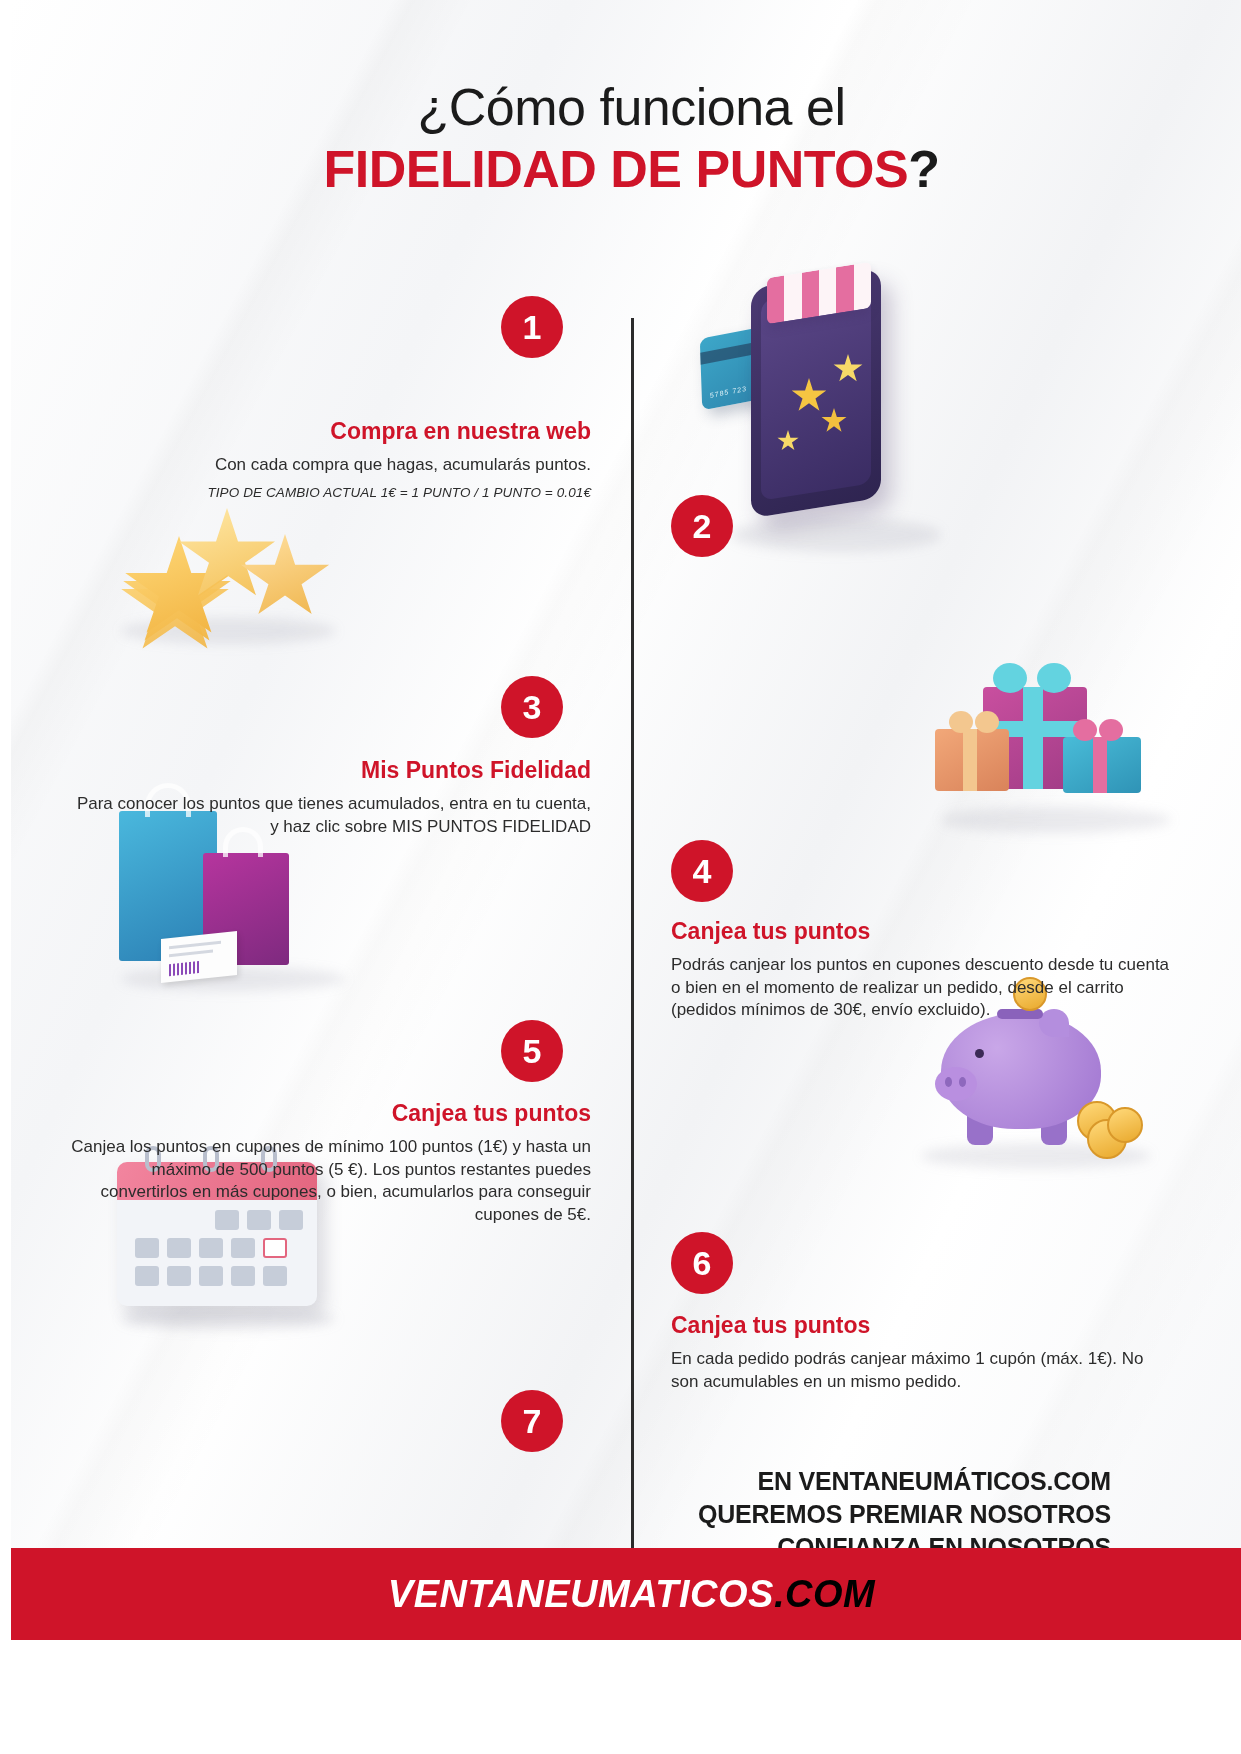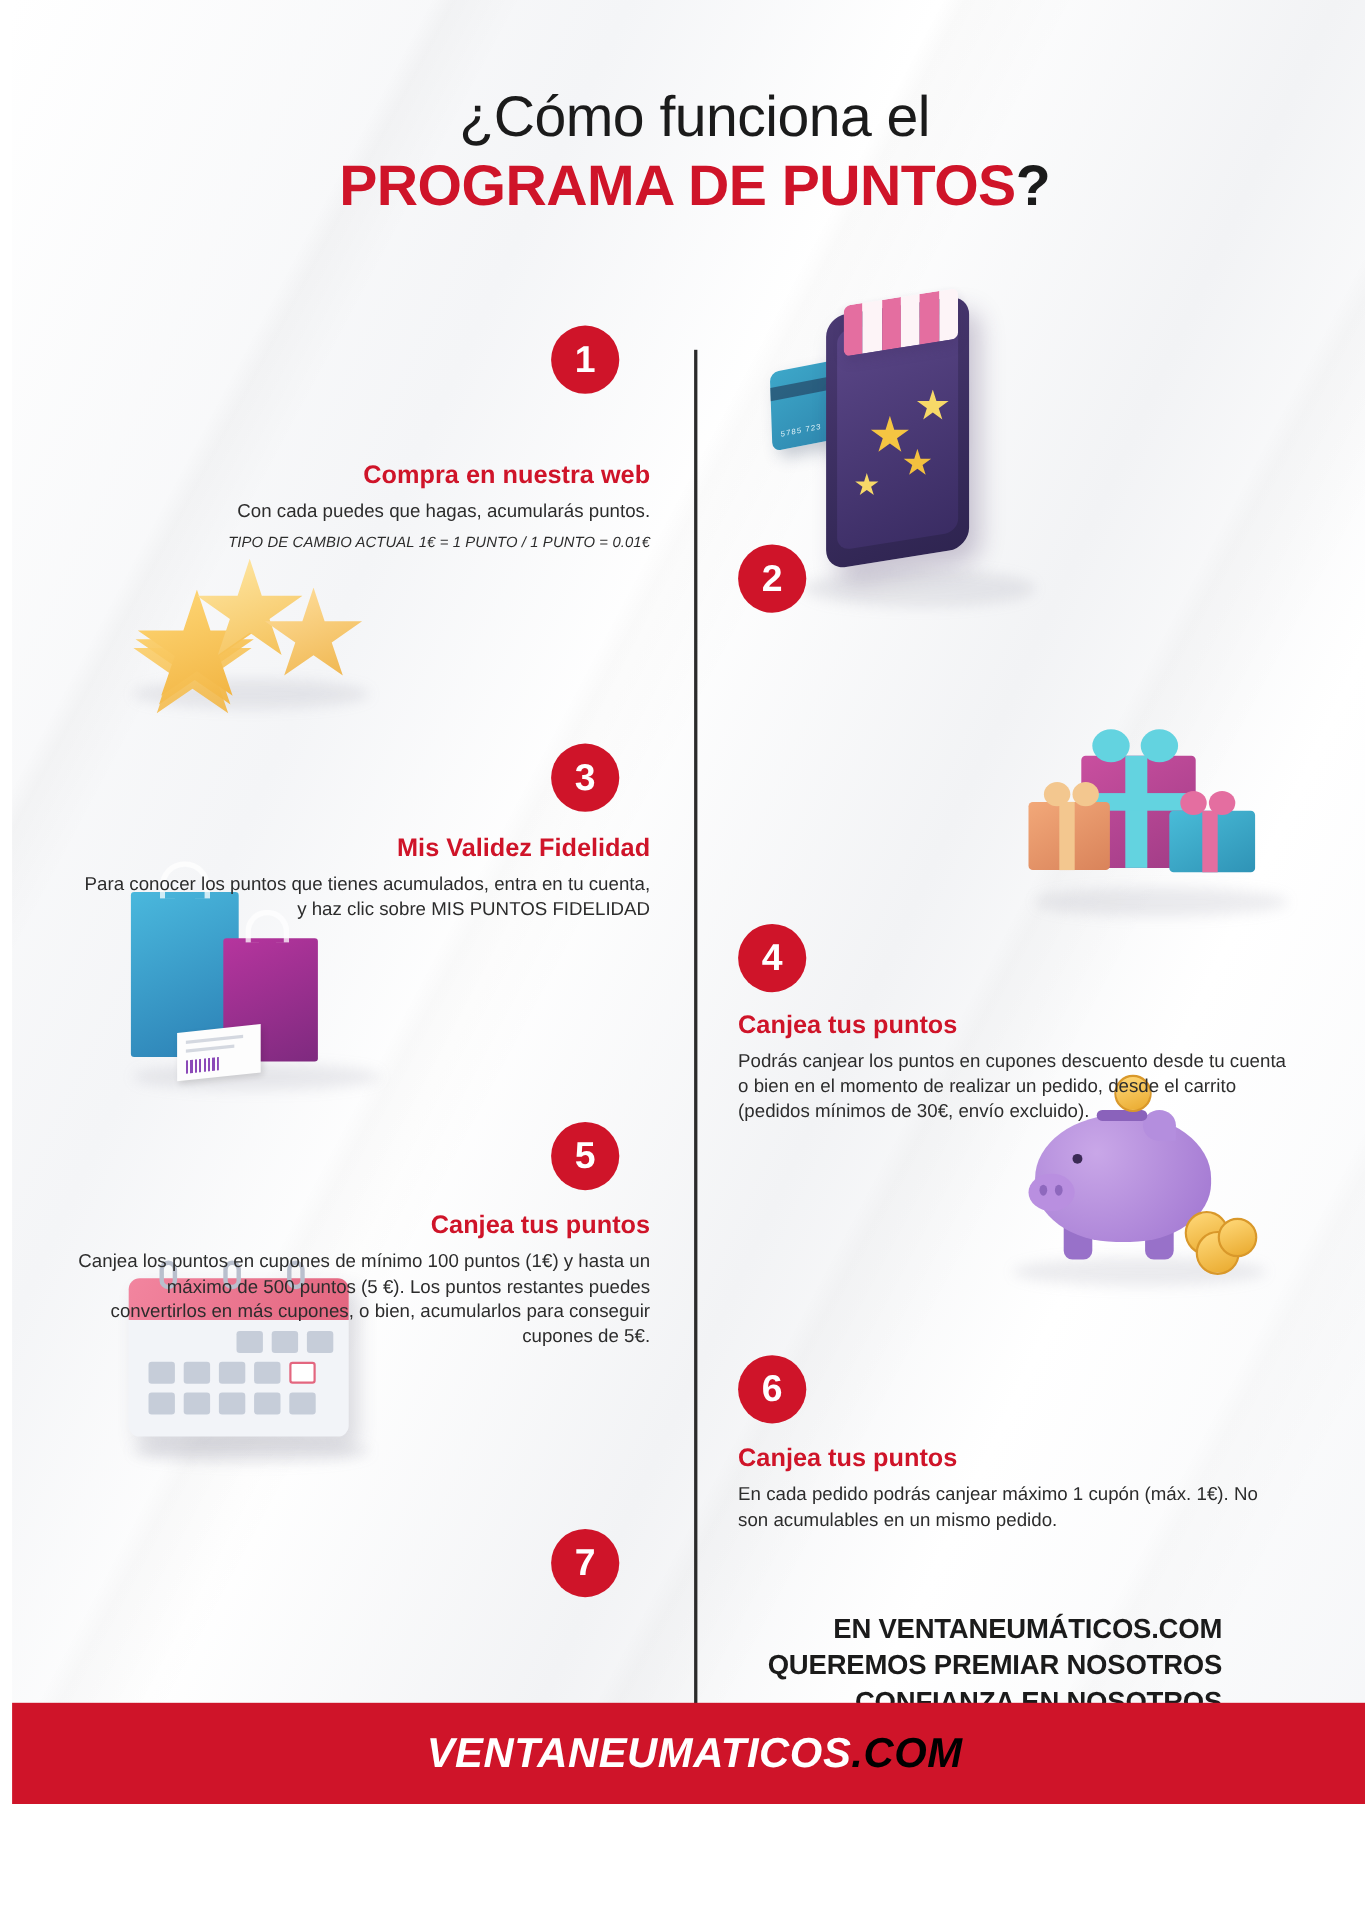--- a/index.html
+++ b/index.html
@@ -277,21 +277,21 @@
 </style>
 </head>
 <body>
 
 <div class="page">
   <div class="bg-streaks"></div>
 
   <div class="title-wrap">
     <div class="title-line1">¿Cómo funciona el</div>
     <div class="title-line2">
-      <span class="title-red">PROGRAMA DE PUNTOS</span><span>?</span>
+      <span class="title-red">FIDELIDAD DE PUNTOS</span><span>?</span>
     </div>
   </div>
 
   <div class="divider"></div>
 
   <div class="illus" style="left:700px; top:268px; width:240px; height:290px;">
     <div class="shadow-ellipse" style="left:20px; top:250px; width:210px; height:34px;"></div>
     <div class="ccard" style="left:-10px; top:60px;">
       <div class="stripe"></div>
       <div class="num">5785   723</div>
@@ -394,29 +394,29 @@
     <div class="cal-cell" style="left:24px; top:126px; width:24px; height:20px;"></div>
     <div class="cal-cell" style="left:56px; top:126px; width:24px; height:20px;"></div>
     <div class="cal-cell" style="left:88px; top:126px; width:24px; height:20px;"></div>
     <div class="cal-cell" style="left:120px; top:126px; width:24px; height:20px;"></div>
     <div class="cal-cell" style="left:152px; top:126px; width:24px; height:20px;"></div>
   </div>
 
   <div class="badge" style="left:490px; top:296px;">1</div>
   <div class="block right-align" style="left:100px; top:418px; width:480px;">
     <h3>Compra en nuestra web</h3>
-    <p>Con cada puedes que hagas, acumularás puntos.</p>
+    <p>Con cada compra que hagas, acumularás puntos.</p>
     <p class="small-italic">TIPO DE CAMBIO ACTUAL 1€ = 1 PUNTO / 1 PUNTO = 0.01€</p>
   </div>
 
   <div class="badge" style="left:660px; top:495px;">2</div>
 
   <div class="badge" style="left:490px; top:676px;">3</div>
   <div class="block right-align" style="left:60px; top:757px; width:520px;">
-    <h3>Mis Validez Fidelidad</h3>
+    <h3>Mis Puntos Fidelidad</h3>
     <p>Para conocer los puntos que tienes acumulados, entra en tu cuenta, y haz clic sobre MIS PUNTOS FIDELIDAD</p>
   </div>
 
   <div class="badge" style="left:660px; top:840px;">4</div>
   <div class="block left-align" style="left:660px; top:918px; width:505px;">
     <h3>Canjea tus puntos</h3>
     <p>Podrás canjear los puntos en cupones descuento desde tu cuenta o bien en el momento de realizar un pedido, desde el carrito (pedidos mínimos de 30€, envío excluido).</p>
   </div>
 
   <div class="badge" style="left:490px; top:1020px;">5</div>

